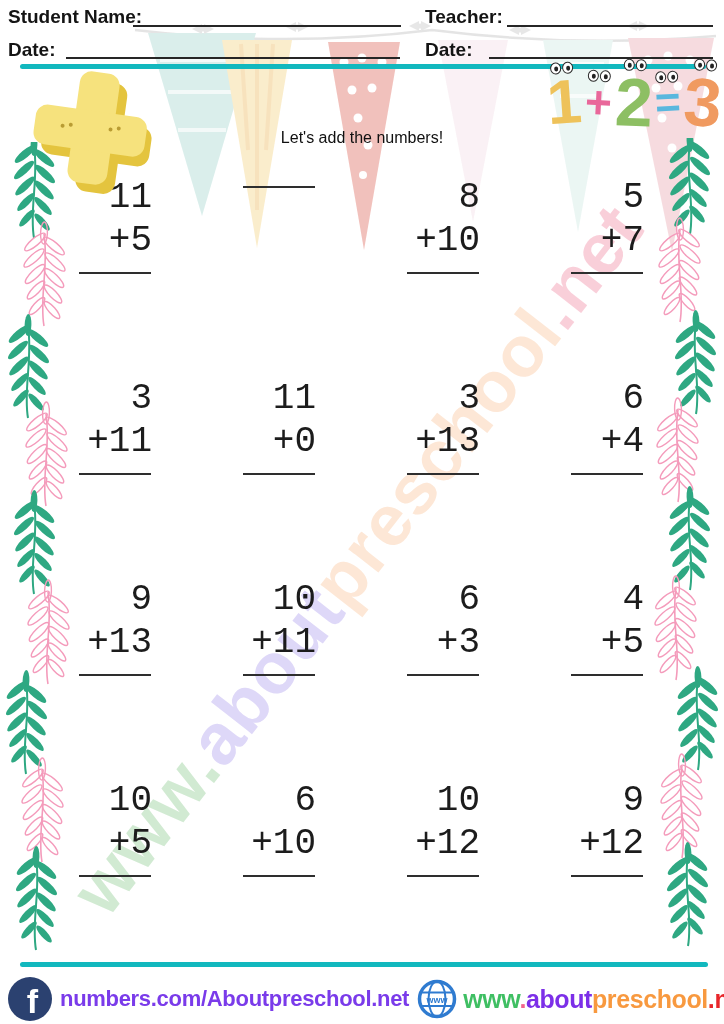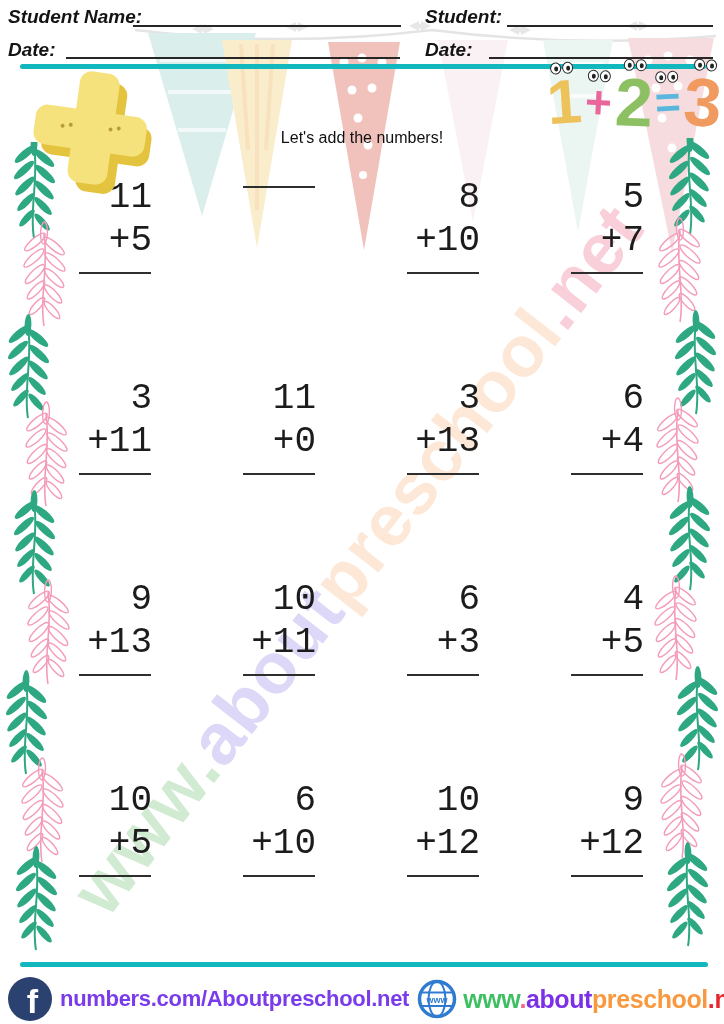--- a/index.html
+++ b/index.html
@@ -2,21 +2,21 @@
 <html style="--teal: #12b8be; --title-purple: #6f2de8; --link-purple: #7a3bea; --facebook-blue: #2b4170; --globe-blue: #2f7bd0; --vine-green: #2ea882; --vine-pink: #f49bbb; --plus-yellow: #f6e27d; --plus-shadow: #e4c43e;"><head>
 <meta charset="utf-8">
 <style>
   html,body{margin:0;padding:0;background:#fff;}
   #page{
     position:relative;width:724px;height:1024px;margin:0 auto;
     background:#ffffff;overflow:hidden;
     font-family:"Liberation Sans",sans-serif;
   }
   
-  .hdr-label{position:absolute;font-size:19px;font-weight:700;color:#141414;z-index:4;font-style:italic;}
+  .hdr-label{position:absolute;font-size:19px;font-weight:700;color:#141414;z-index:4;}
   #lbl-student{left:8px;top:6px;}
   #lbl-teacher{left:425px;top:6px;}
   #lbl-class{left:8px;top:39px;}
   #lbl-date{left:425px;top:39px;}
   .blank{position:absolute;height:0;border-top:2px solid #262626;z-index:4;}
   #blank-student{left:133px;top:25px;width:268px;}
   #blank-teacher{left:507px;top:25px;width:206px;}
   #blank-class{left:66px;top:57px;width:334px;}
   #blank-date{left:489px;top:57px;width:224px;}
   #pennants{position:absolute;left:0;top:0;z-index:0;}
@@ -138,21 +138,21 @@
           <use href="#bow" x="297" y="27"></use>
           <use href="#bow" x="420" y="26"></use>
         <use href="#bow" x="520" y="30"></use>
           <use href="#bow" x="638" y="26"></use>
       </g>
     </g>
   </svg>
 
   <span class="hdr-label" id="lbl-student">Student Name:</span>
   <div class="blank" id="blank-student"></div>
-  <span class="hdr-label" id="lbl-teacher">Student:</span>
+  <span class="hdr-label" id="lbl-teacher">Teacher:</span>
   <div class="blank" id="blank-teacher"></div>
   <span class="hdr-label" id="lbl-class">Date:</span>
   <div class="blank" id="blank-class"></div>
   <span class="hdr-label" id="lbl-date">Date:</span>
   <div class="blank" id="blank-date"></div>
 
   <div class="teal-rule" id="rule-top"></div>
 
   <div id="plus-wrap">
     <div class="plus-sh">

